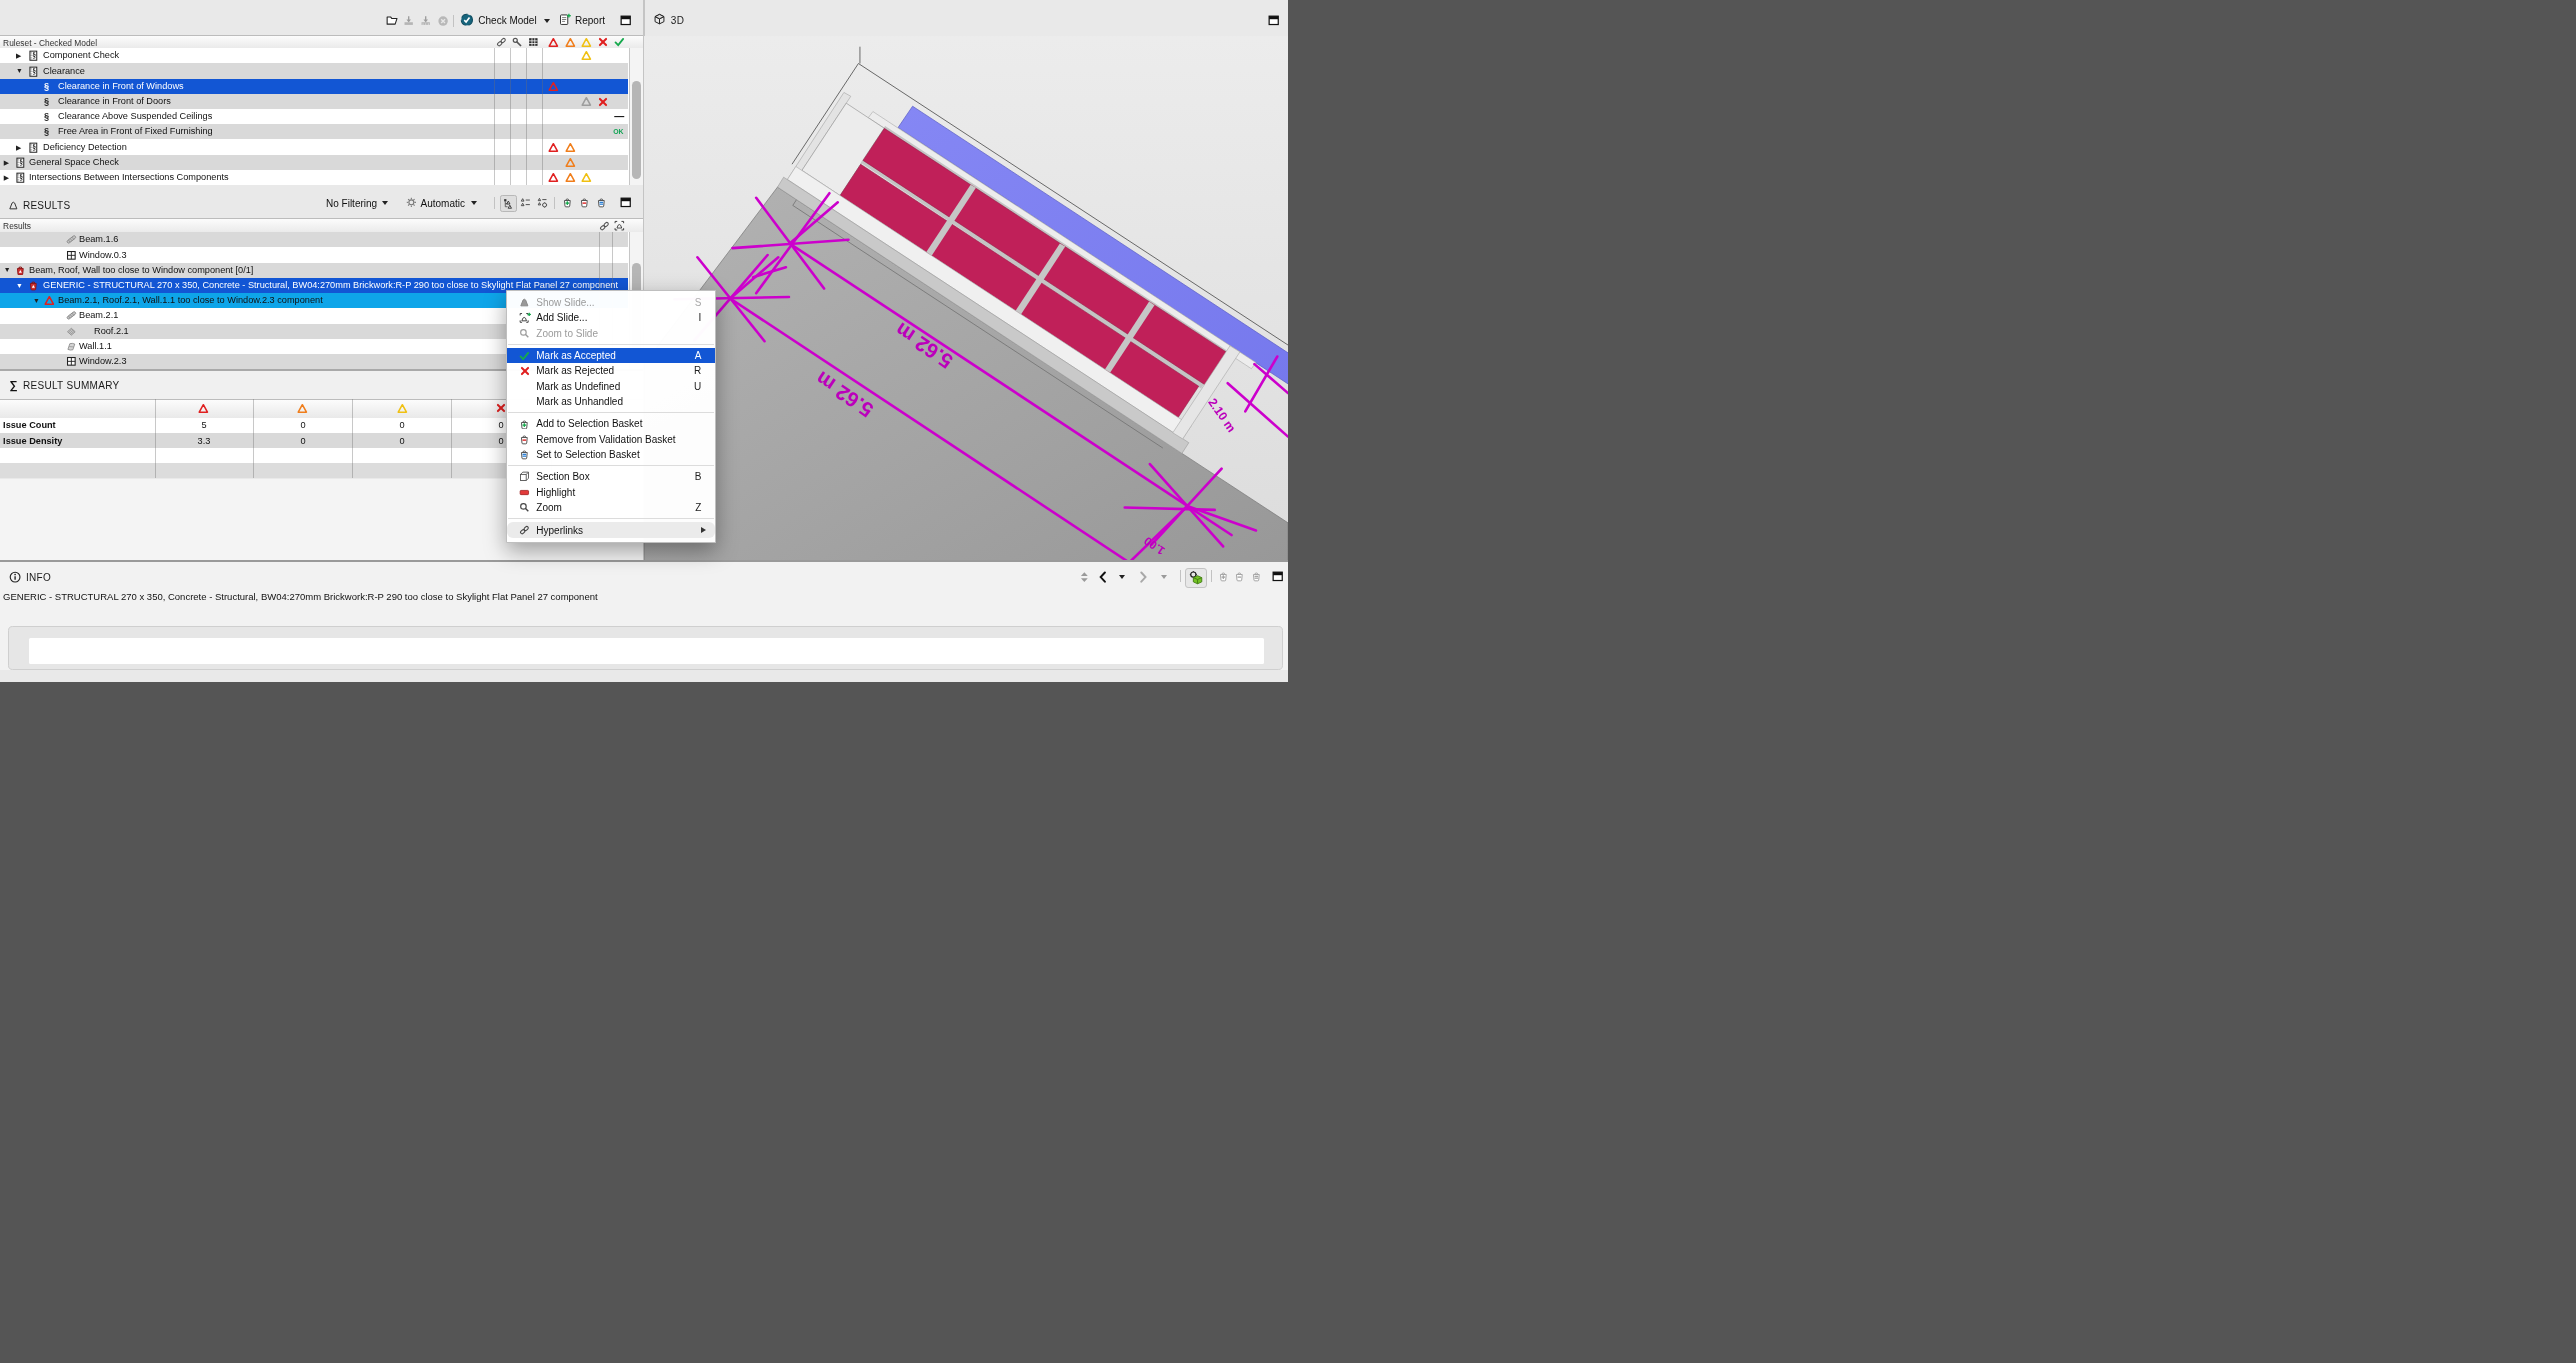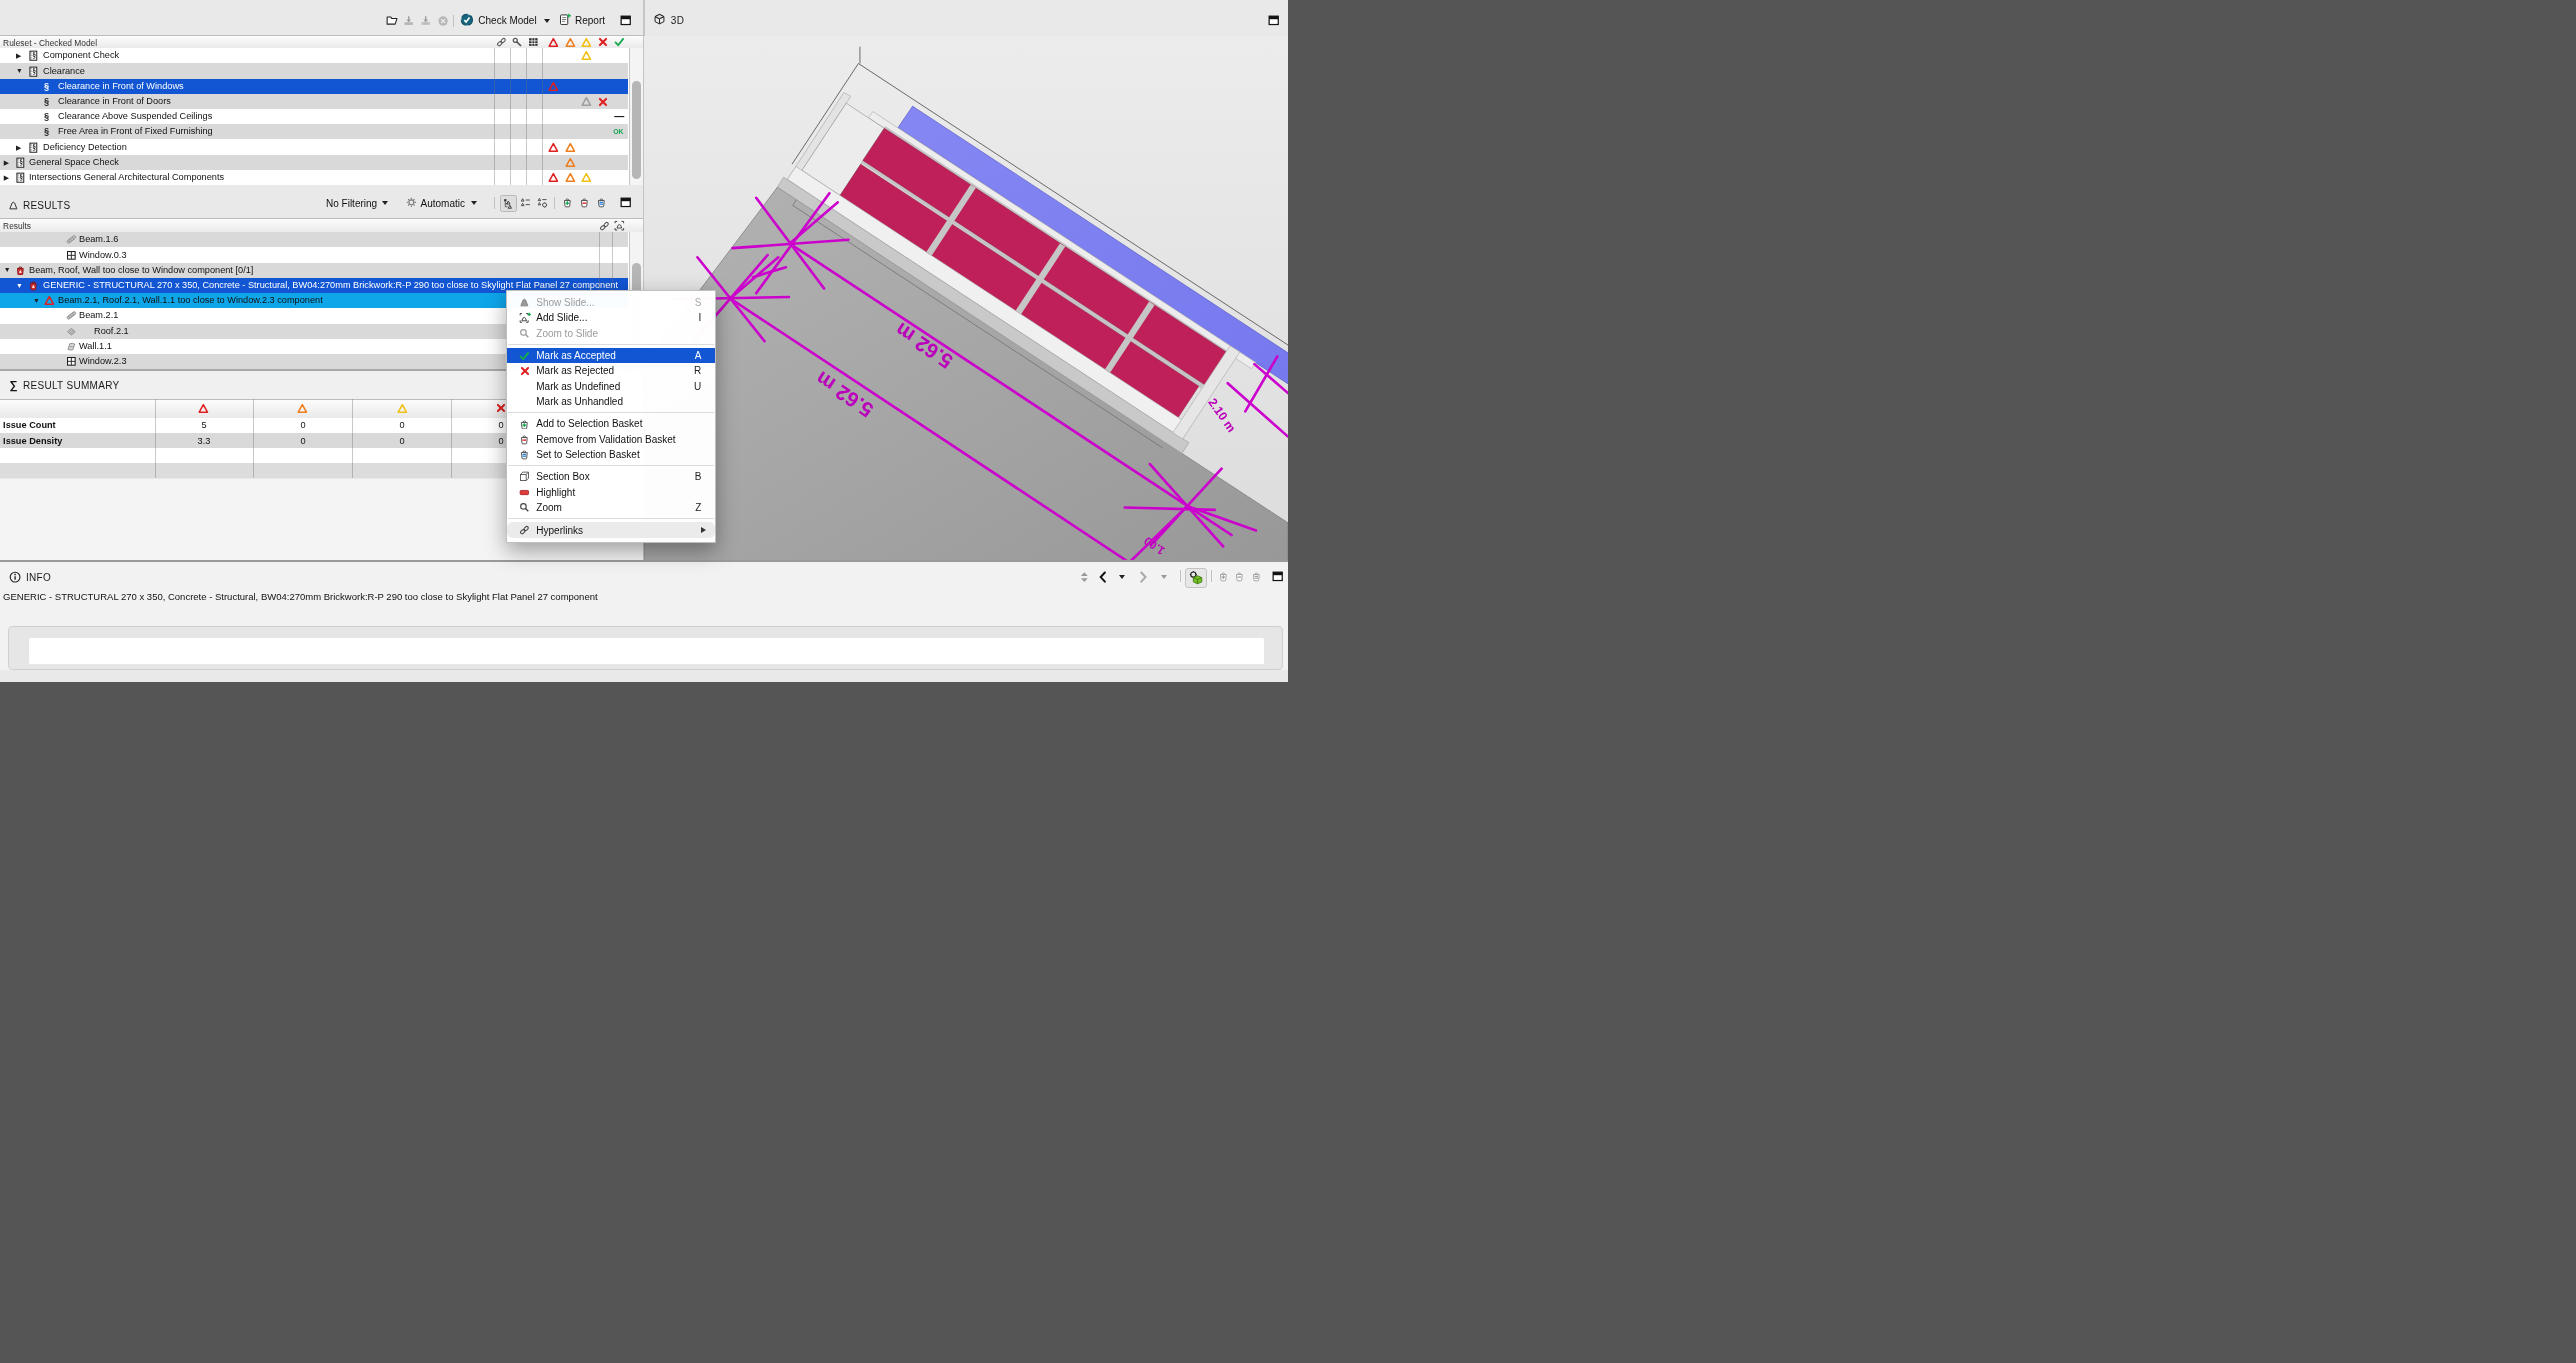--- a/index.html
+++ b/index.html
@@ -284,21 +284,21 @@
           </div>
           <div class="trow" style="top: 122px; background: rgb(255, 255, 255);">
             <span class="arr" style="left: 3.8px; color: rgb(34, 34, 34);">▶</span>
             <span class="ric" style="left: 15.3px;">
               <svg width="10.7" height="11.4" viewBox="0 0 14 15" style="font-size:12px">
                 <rect x="2.5" y="1.5" width="9" height="12" fill="#fff" stroke="#222" stroke-width="1.3"></rect>
                 <line x1="4" y1="2.5" x2="4" y2="12.5" stroke="#222" stroke-dasharray="1 1.2"></line>
                 <text x="8" y="11" font-size="10" font-weight="bold" font-family="Liberation Serif,serif" text-anchor="middle" fill="#222">§</text>
               </svg>
             </span>
-            <span class="lbl" style="left: 29px;">Intersections General Architectural Components</span>
+            <span class="lbl" style="left: 29px;">Intersections Between Intersections Components</span>
             <span class="statico" style="left: 548px;">
               <svg width="10.7" height="10.7" viewBox="0 0 14 14">
                 <path d="M7 2.2 L12.4 12 H1.6 Z" fill="none" stroke="#e02020" stroke-width="2" stroke-linejoin="round"></path>
               </svg>
             </span>
             <span class="statico" style="left: 565px;">
               <svg width="10.7" height="10.7" viewBox="0 0 14 14">
                 <path d="M7 2.2 L12.4 12 H1.6 Z" fill="none" stroke="#f07d1a" stroke-width="2" stroke-linejoin="round"></path>
               </svg>
             </span>

